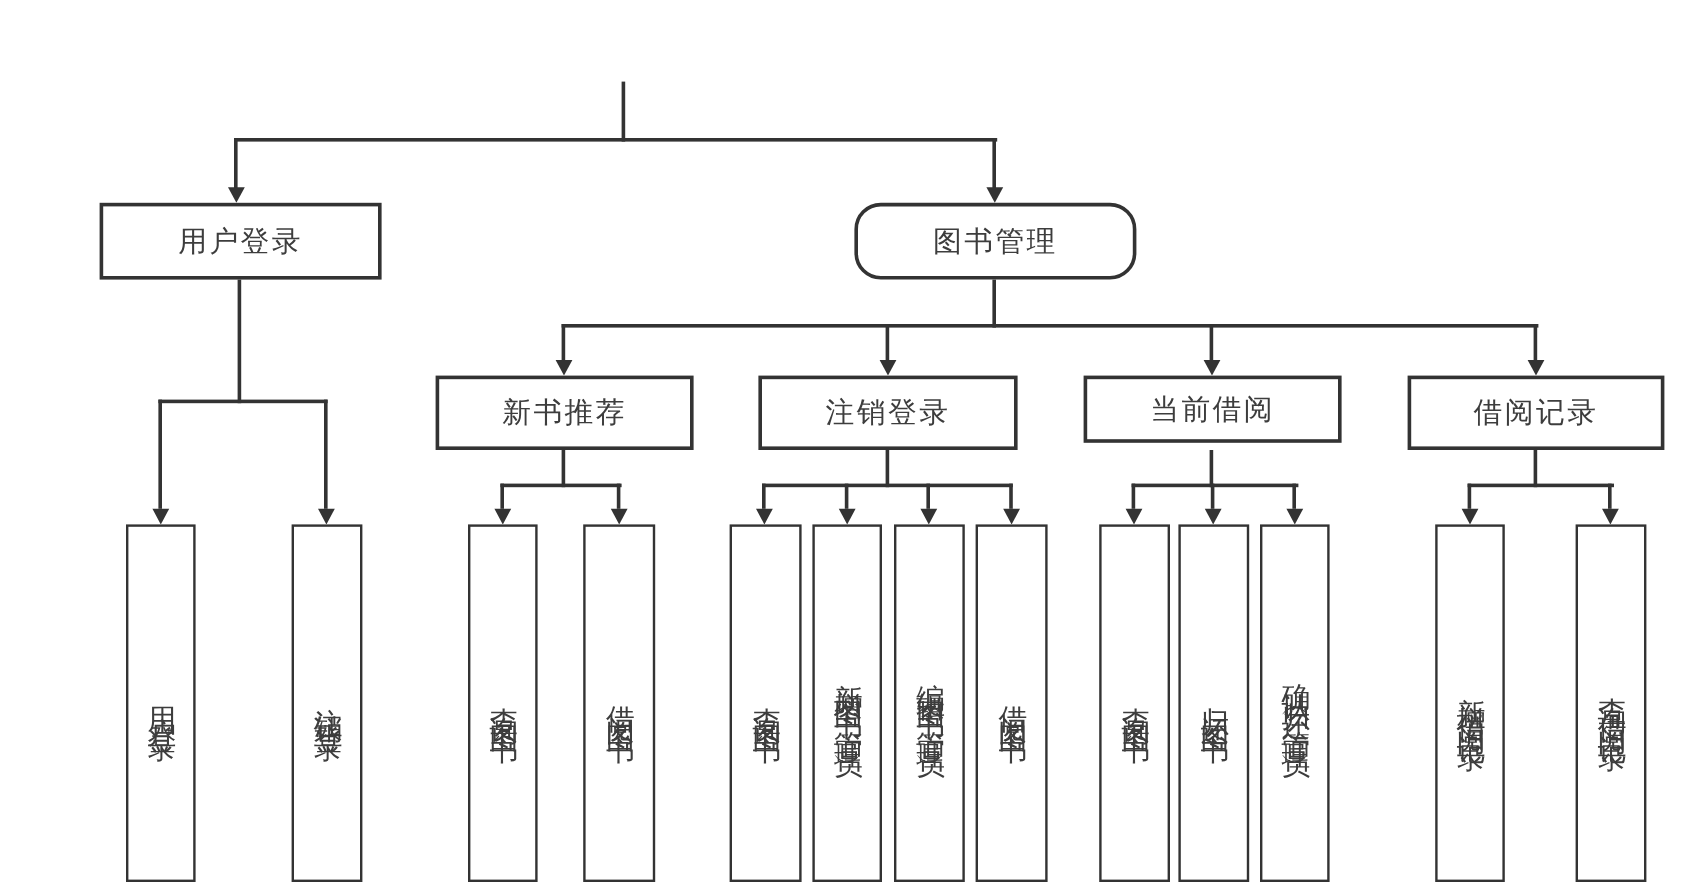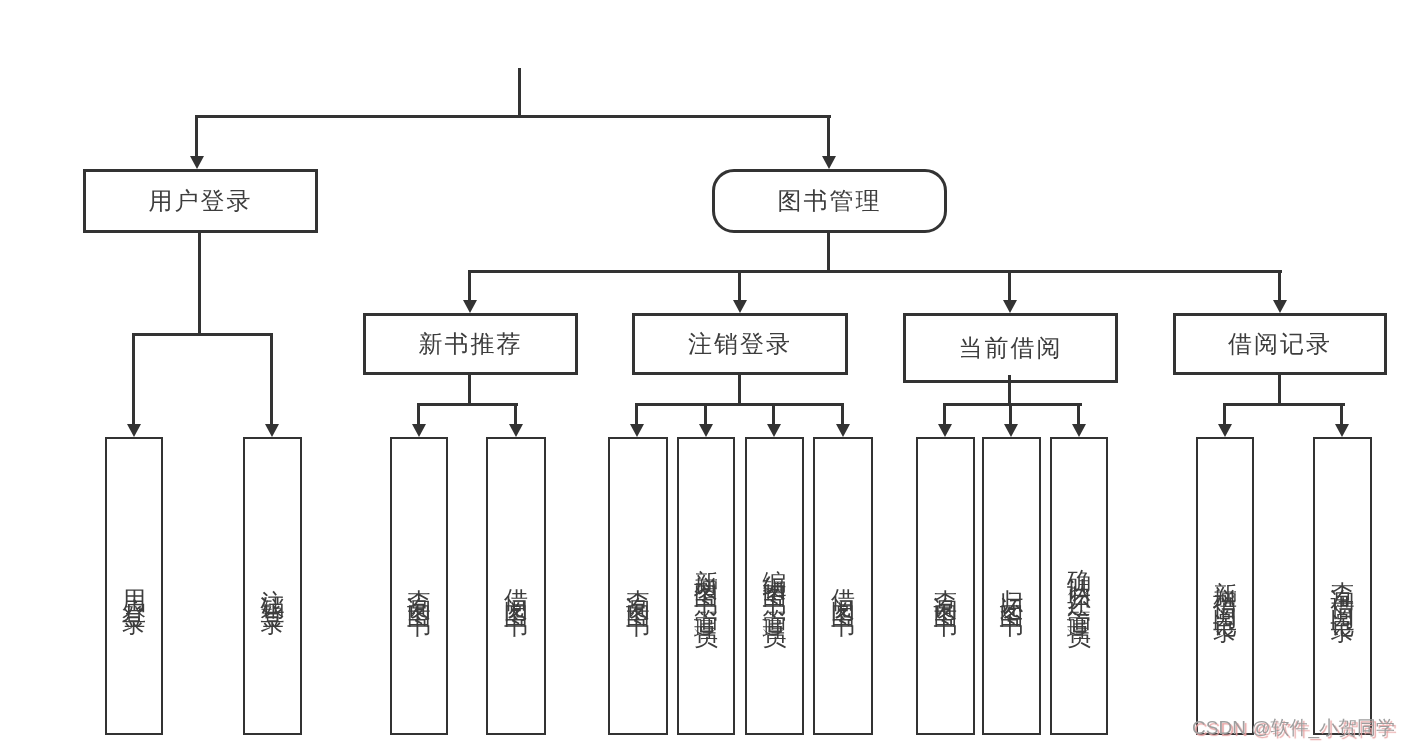--- a/index.html
+++ b/index.html
@@ -84,21 +84,21 @@
   <div class="arrow" style="left:463px;top:300px;"></div>
   <div class="v" style="left:738px;top:270px;height:31px;"></div>
   <div class="arrow" style="left:733px;top:300px;"></div>
   <div class="v" style="left:1008px;top:270px;height:31px;"></div>
   <div class="arrow" style="left:1003px;top:300px;"></div>
   <div class="v" style="left:1278px;top:270px;height:31px;"></div>
   <div class="arrow" style="left:1273px;top:300px;"></div>
 
   <div class="box lvl3" style="left:363px;top:313px;width:215px;height:62px;">新书推荐</div>
   <div class="box lvl3" style="left:632px;top:313px;width:216px;height:62px;">注销登录</div>
-  <div class="box lvl3" style="left:903px;top:313px;width:215px;height:70px;">当前借阅</div>
+  <div class="box lvl3" style="left:903px;top:313px;width:215px;height:56px;">当前借阅</div>
   <div class="box lvl3" style="left:1173px;top:313px;width:214px;height:62px;">借阅记录</div>
 
   <div class="v" style="left:468px;top:375px;height:31px;"></div>
   <div class="h" style="left:417px;top:403px;width:101px;"></div>
   <div class="v" style="left:417px;top:403px;height:21px;"></div>
   <div class="arrow" style="left:412px;top:424px;"></div>
   <div class="v" style="left:514px;top:403px;height:21px;"></div>
   <div class="arrow" style="left:509px;top:424px;"></div>
 
   <div class="v" style="left:738px;top:375px;height:31px;"></div>
@@ -139,14 +139,13 @@
   <div class="box leaf" style="left:745px;top:437px;width:59px;height:298px;">编辑图书（管理员）</div>
   <div class="box leaf" style="left:813px;top:437px;width:60px;height:298px;">借阅图书</div>
 
   <div class="box leaf" style="left:916px;top:437px;width:59px;height:298px;">查询图书</div>
   <div class="box leaf" style="left:982px;top:437px;width:59px;height:298px;">归还图书</div>
   <div class="box leaf" style="left:1050px;top:437px;width:58px;height:298px;">确认归还（管理员）</div>
 
   <div class="box leaf" style="left:1196px;top:437px;width:58px;height:298px;">新增借阅记录</div>
   <div class="box leaf" style="left:1313px;top:437px;width:59px;height:298px;">查询借阅记录</div>
 
-  <div class="watermark">CSDN @软件_小贺同学</div>
 </div>
 
 </body></html>

